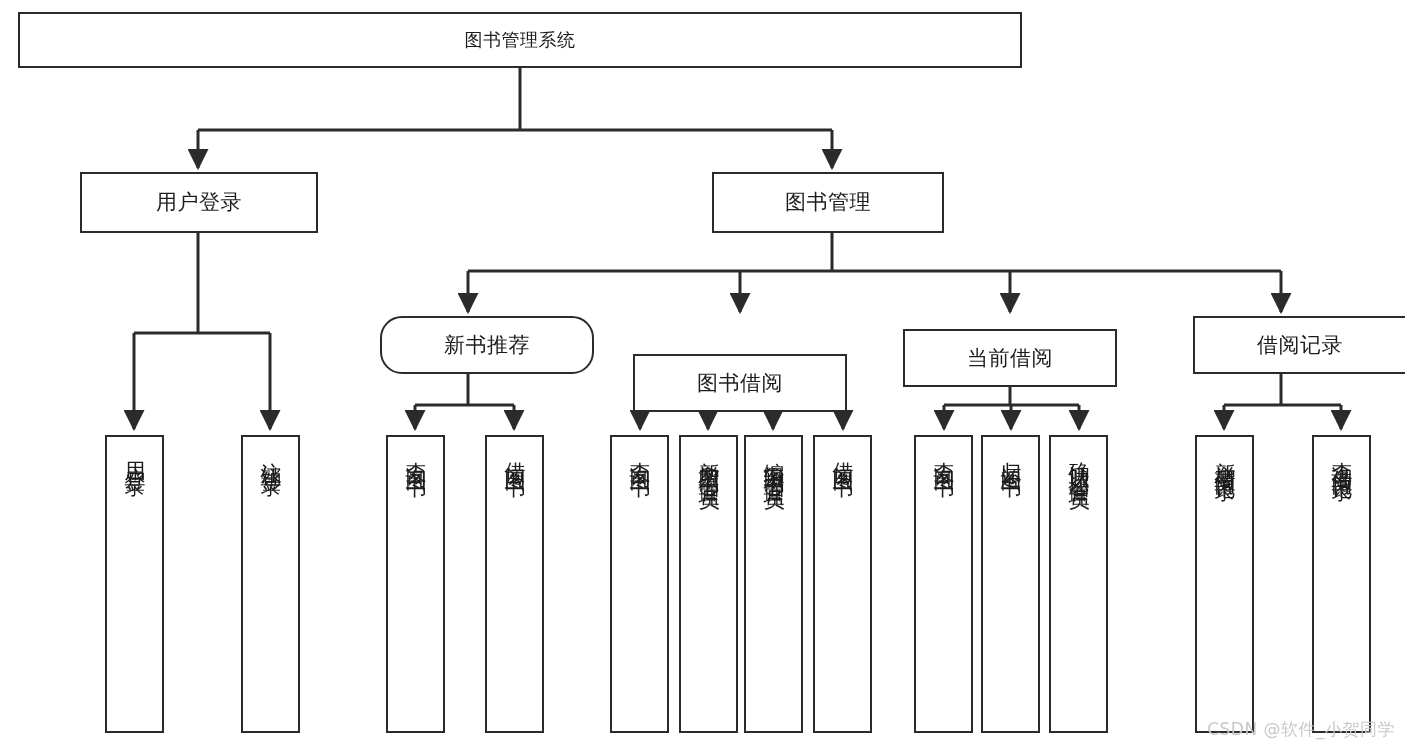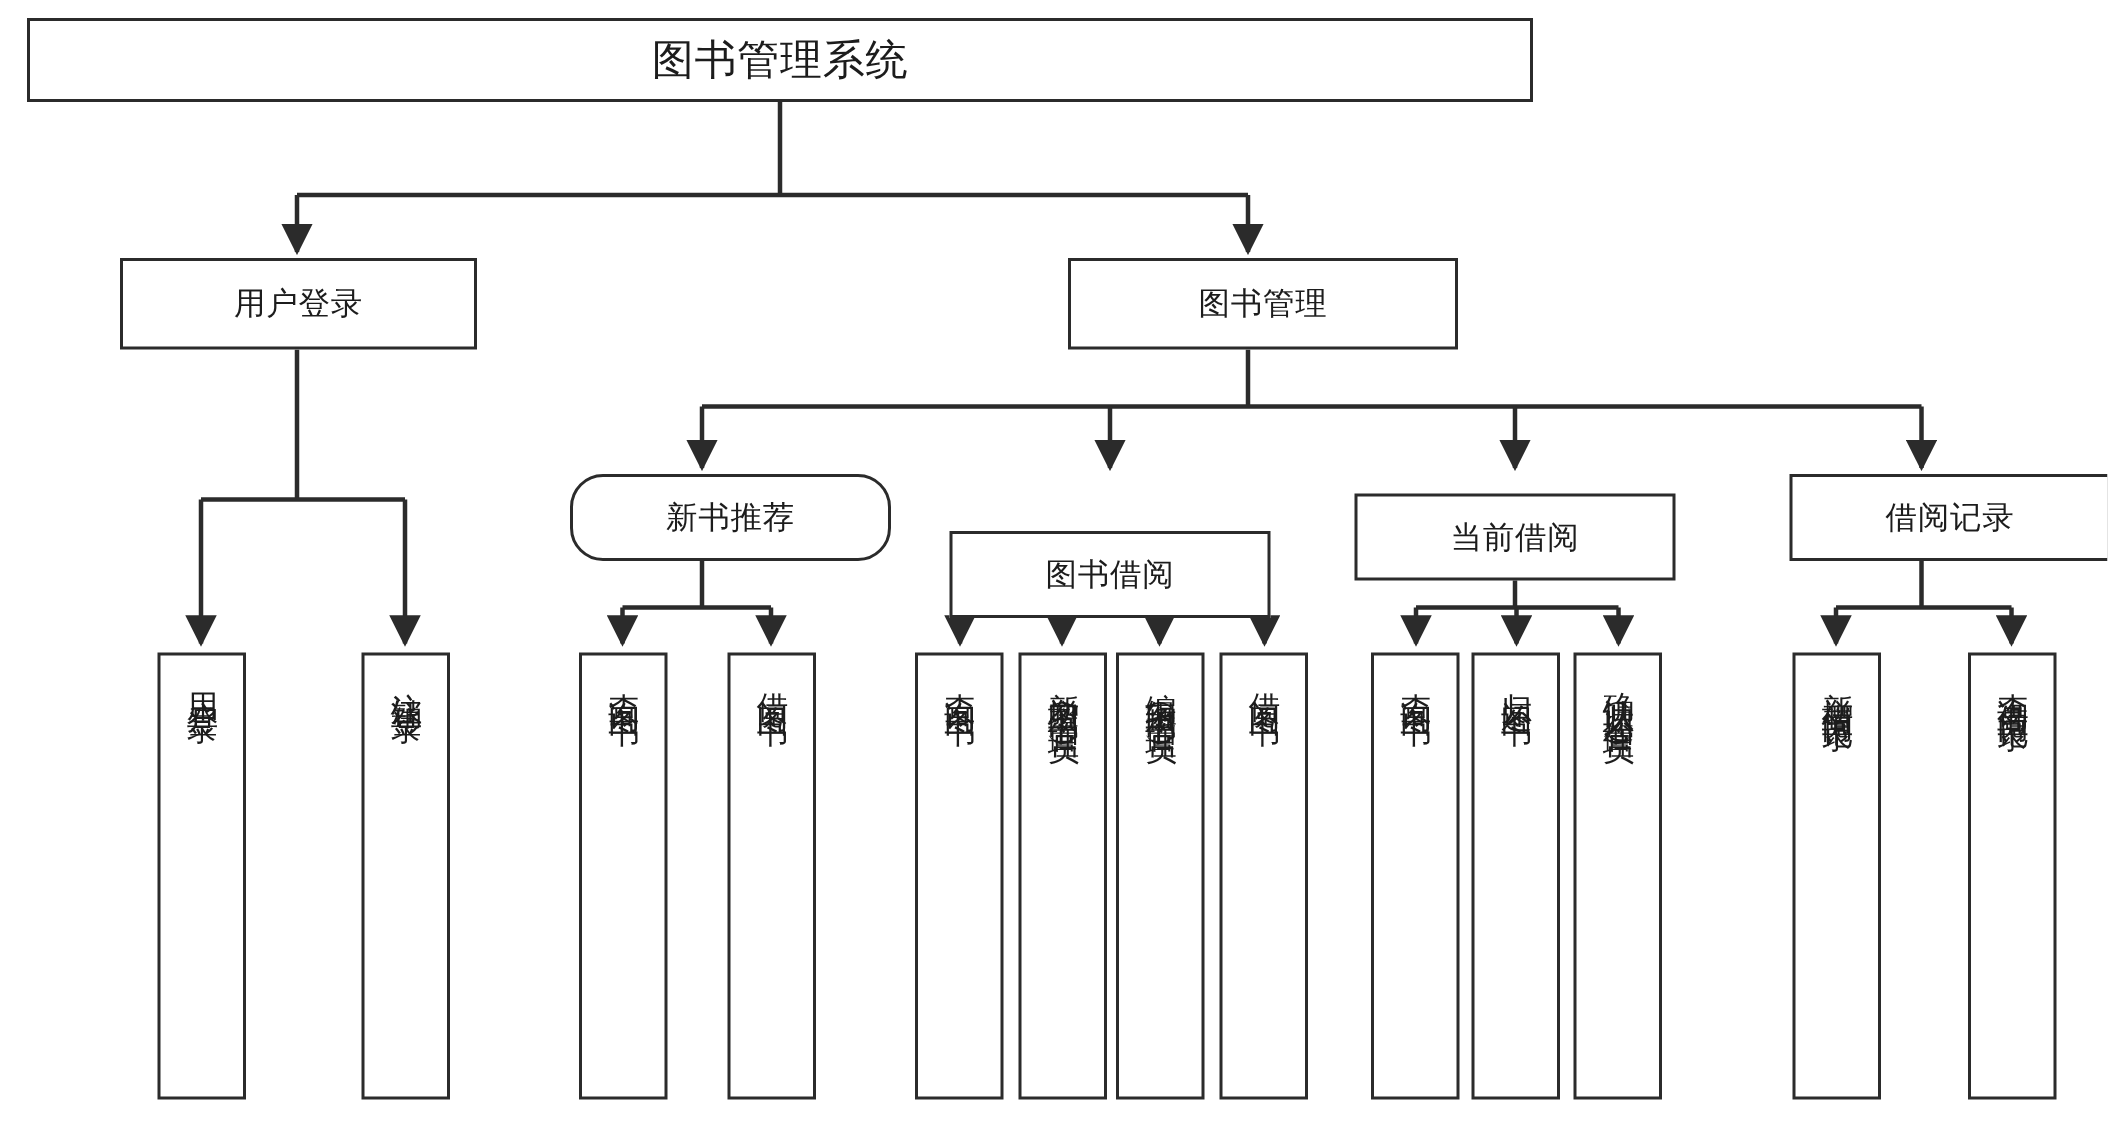--- a/index.html
+++ b/index.html
@@ -41,21 +41,21 @@
     display: block;
     text-align: center;
     white-space: pre-line;
   }
   
   .node.horiz .node-label {
     font-size: 21px;
     letter-spacing: 0.5px;
   }
   .node.root .node-label {
-    font-size: 28px;
+    font-size: 18px;
   }
   
   .node.vert {
     align-items: flex-start;
     justify-content: center;
     padding-top: 8px;
   }
   .node.vert .node-label {
     writing-mode: vertical-rl;
     text-orientation: upright;
@@ -135,21 +135,21 @@
     </g>
   </svg>
 
   <div class="node horiz root" style="left:18px; top:12px; width:1004px; height:56px;">
     <span class="node-label">图书管理系统</span>
   </div>
 
   <div class="node horiz" style="left:80px; top:172px; width:238px; height:61px;">
     <span class="node-label">用户登录</span>
   </div>
-  <div class="node horiz" style="left:712px; top:172px; width:260px; height:61px;">
+  <div class="node horiz" style="left:712px; top:172px; width:232px; height:61px;">
     <span class="node-label">图书管理</span>
   </div>
 
   <div class="node horiz" style="left:380px; top:316px; width:214px; height:58px;border-radius:22px;">
     <span class="node-label">新书推荐</span>
   </div>
   <div class="node horiz" style="left:633px; top:316px; width:214px; height:58px;margin-top:38px;">
     <span class="node-label">图书借阅</span>
   </div>
   <div class="node horiz" style="left:903px; top:316px; width:214px; height:58px;margin-top:13px;">
@@ -196,14 +196,15 @@
     <span class="node-label">确认归还（管理员）</span>
   </div>
 
   <div class="node vert tall" style="left:1195px; top:435px; width:59px; height:298px;">
     <span class="node-label">新增借阅记录</span>
   </div>
   <div class="node vert tall" style="left:1312px; top:435px; width:59px; height:298px;">
     <span class="node-label">查询借阅记录</span>
   </div>
 
+  <div class="watermark">CSDN @软件_小贺同学</div>
 
 </div>
 
 </body></html>

